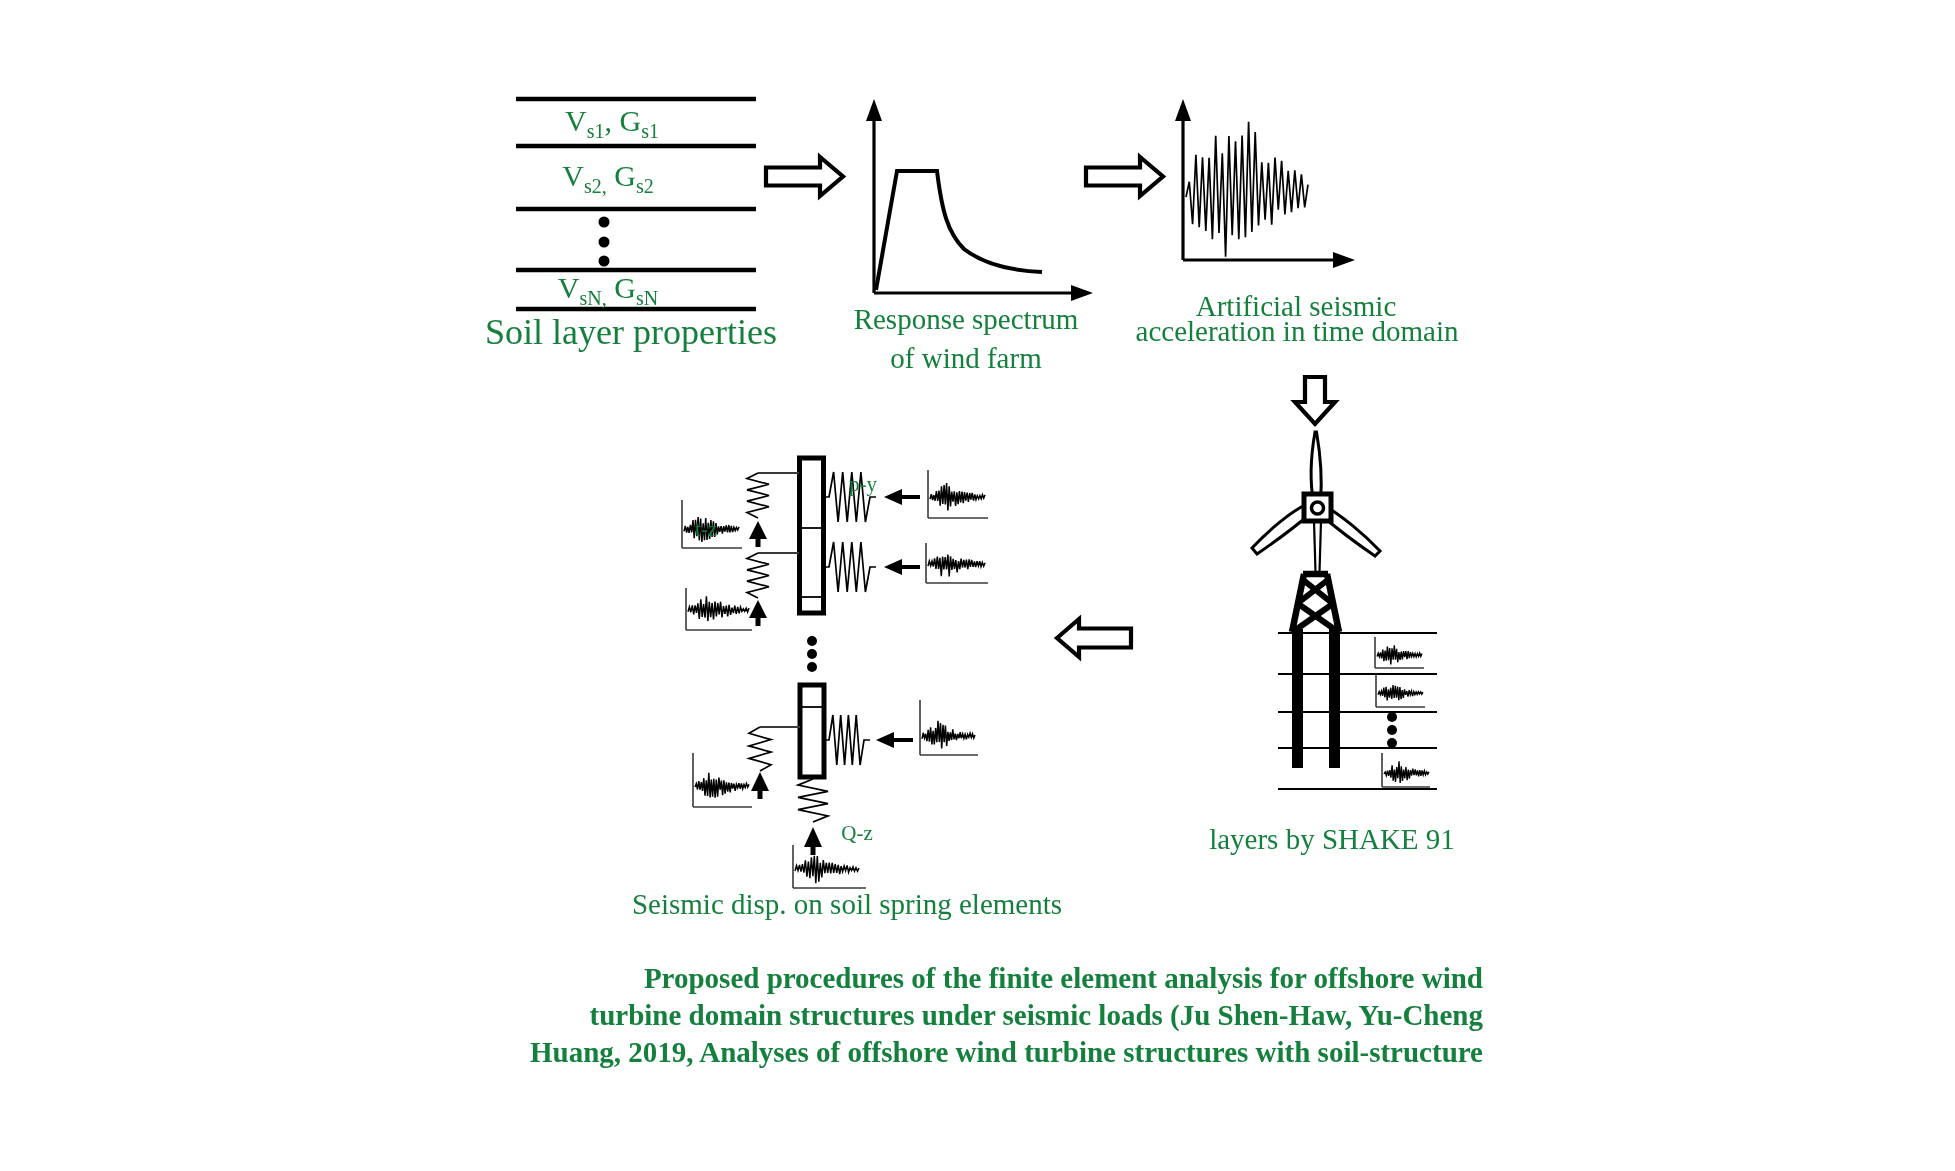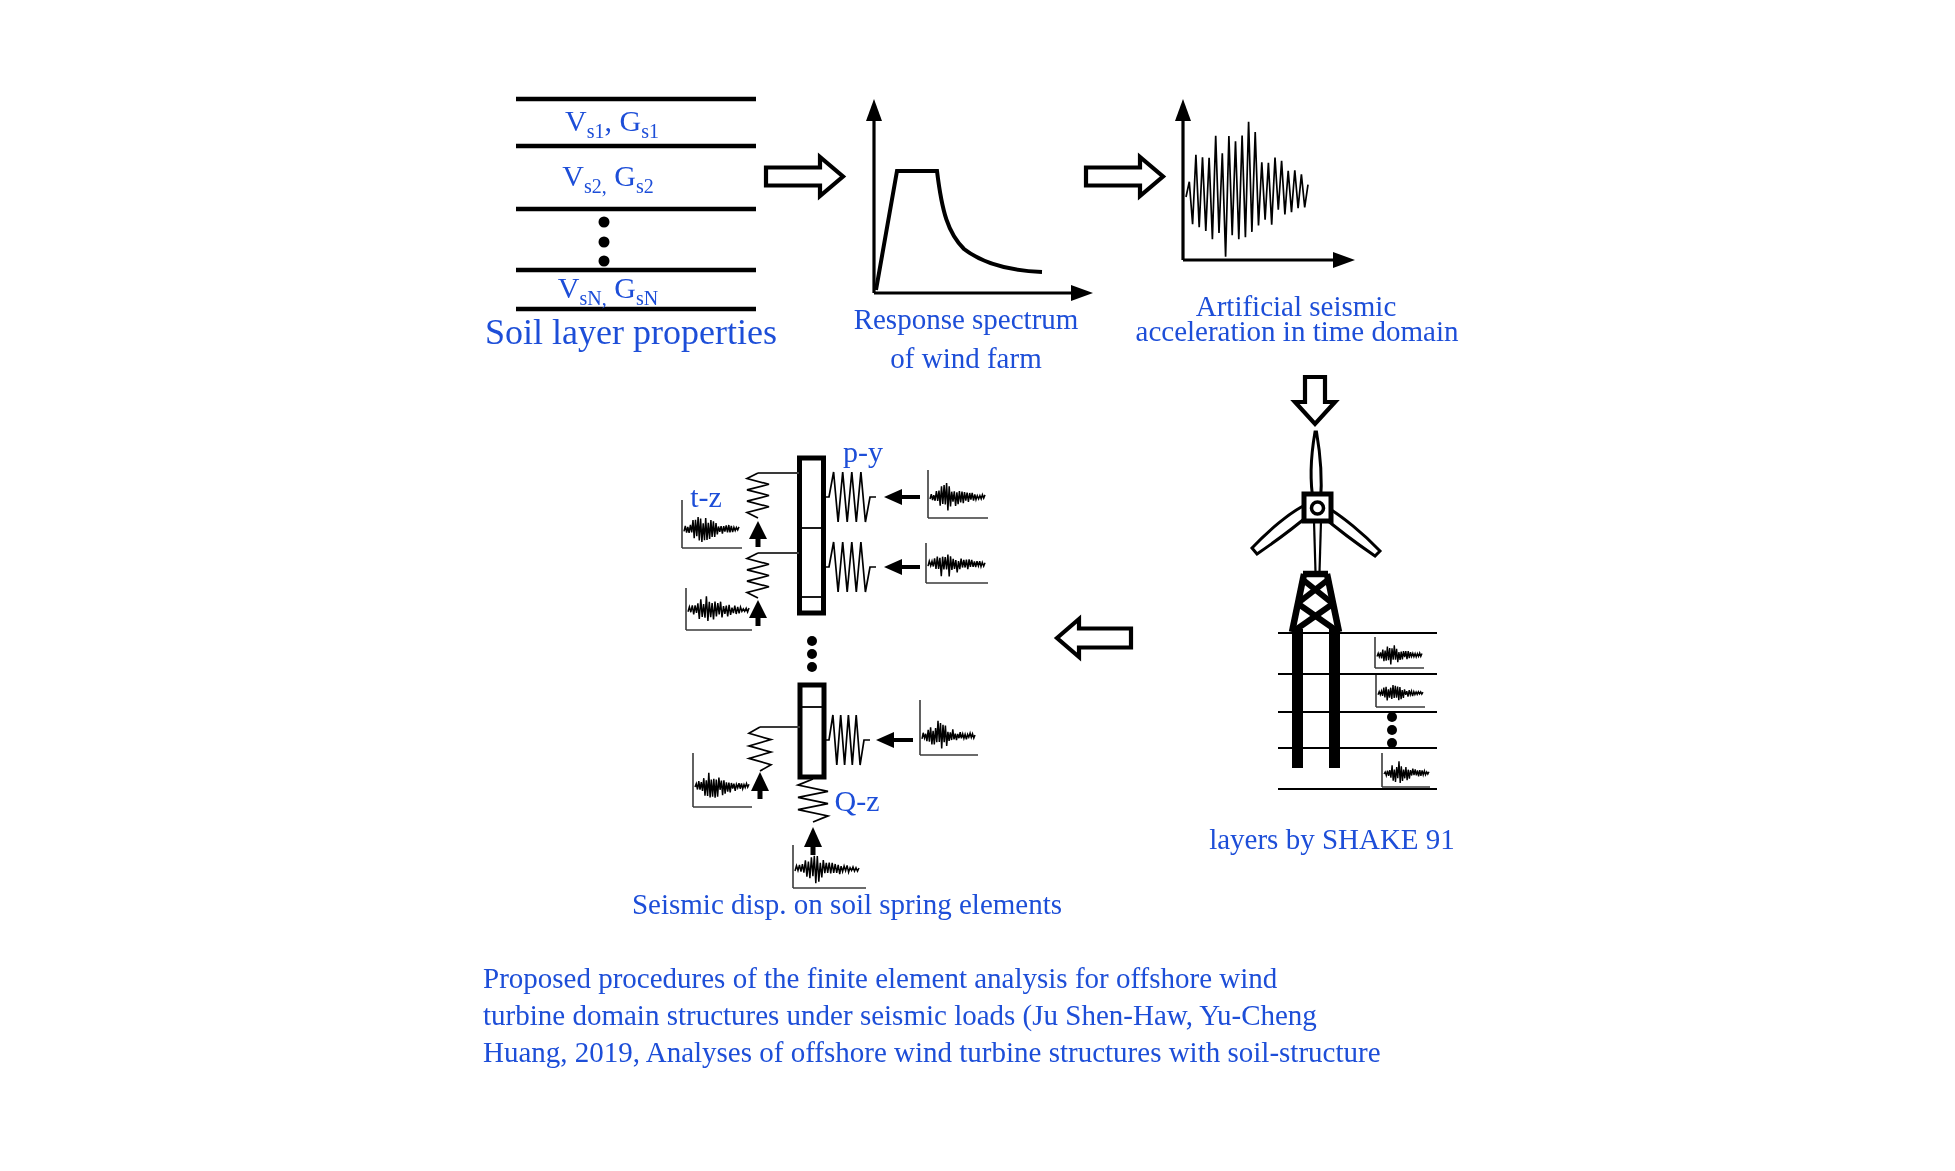--- a/index.html
+++ b/index.html
@@ -1,43 +1,44 @@
 <!DOCTYPE html>
 <html><head>
 <meta charset="utf-8">
 <style>
   html,body{margin:0;padding:0;background:#ffffff;}
   #canvas{
     position:relative;
     width:1730px;height:1171px;
     background:#ffffff;
     font-family:"Liberation Serif","DejaVu Serif",serif;
-    color:#1d4ed8;
+    color:#15803d;
     overflow:hidden;
     padding-left:36px;
   }
   #linework{position:absolute;left:0;top:0;}
   .lbl{
     position:absolute;
     white-space:nowrap;
     font-size:29px;
     line-height:32px;
     transform:translateX(-50%);
     text-align:center;
   }
   .soil-lbl{font-size:30px;line-height:34px;}
-  .spring-lbl{font-size:30px;line-height:32px;}
+  .spring-lbl{font-size:21px;line-height:32px;margin-top:32px;}
   sub{font-size:20px;line-height:0;}
   #figure-caption{
     position:absolute;
     left:483px;top:960px;
     width:1000px;
     font-size:29px;
     line-height:37px;
-    text-align:left;
+    text-align:right;
+    font-weight:bold;
   }
 </style>
 </head>
 <body>
 
 <div id="canvas">
 
   <svg id="linework" width="1955" height="1171" viewBox="0 0 1955 1171" fill="none" stroke="#000">
 
     <g stroke-width="4.5">

